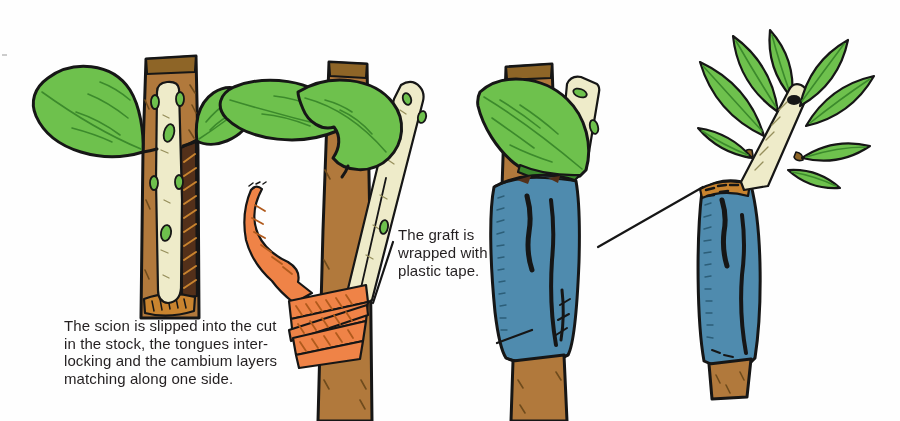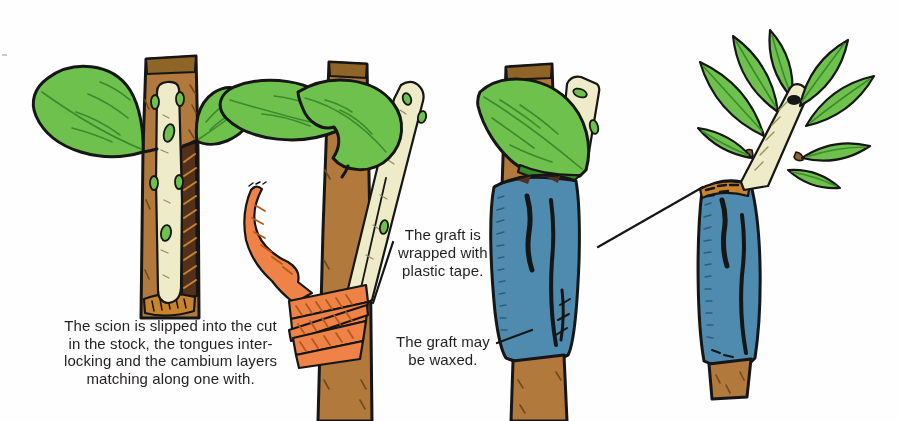--- a/index.html
+++ b/index.html
@@ -5,21 +5,20 @@
   html,body{margin:0;padding:0;background:#fff;}
   .stage{
     position:relative;width:900px;height:421px;overflow:hidden;
     background:var(--background,#fff);
     font-family:"Liberation Sans", sans-serif;
   }
   .caption{
     position:absolute;color:var(--text-color,#231f20);
     font-size:15px;line-height:18px;white-space:pre-line;
     letter-spacing:0.1px;
-    text-align:center;
   }
   .caption.c1{left:64px;top:317px;line-height:17.5px;}
   .caption.c2{left:398px;top:226px;}
   .caption.c3{left:396px;top:333px;}
   .caption.c4{left:583px;top:250px;}
   svg{position:absolute;left:0;top:0;}
   
   .f-brown{fill:var(--stock-brown);}
   .f-brownd{fill:var(--stock-brown-dark);}
   .f-cream{fill:var(--scion-cream);}
@@ -168,19 +167,17 @@
       </g>
       <path class="f-brown s-out w3" d="M709,364 L751,359 L747,397 L712,399 Z"></path>
       <path class="tick-bark" d="M716,375 l4,8 M740,372 l4,8 M726,385 l4,8"></path>
       <path class="leader" d="M598,247 L703,187"></path>
     </g>
   </svg>
 
   <div class="caption c1">The scion is slipped into the cut
 in the stock, the tongues inter-
 locking and the cambium layers
-matching along one with.</div>
+matching along one side.</div>
   <div class="caption c2">The graft is
 wrapped with
 plastic tape.</div>
-  <div class="caption c3">The graft may
-be waxed.</div>
 </div>
 
 </body></html>

